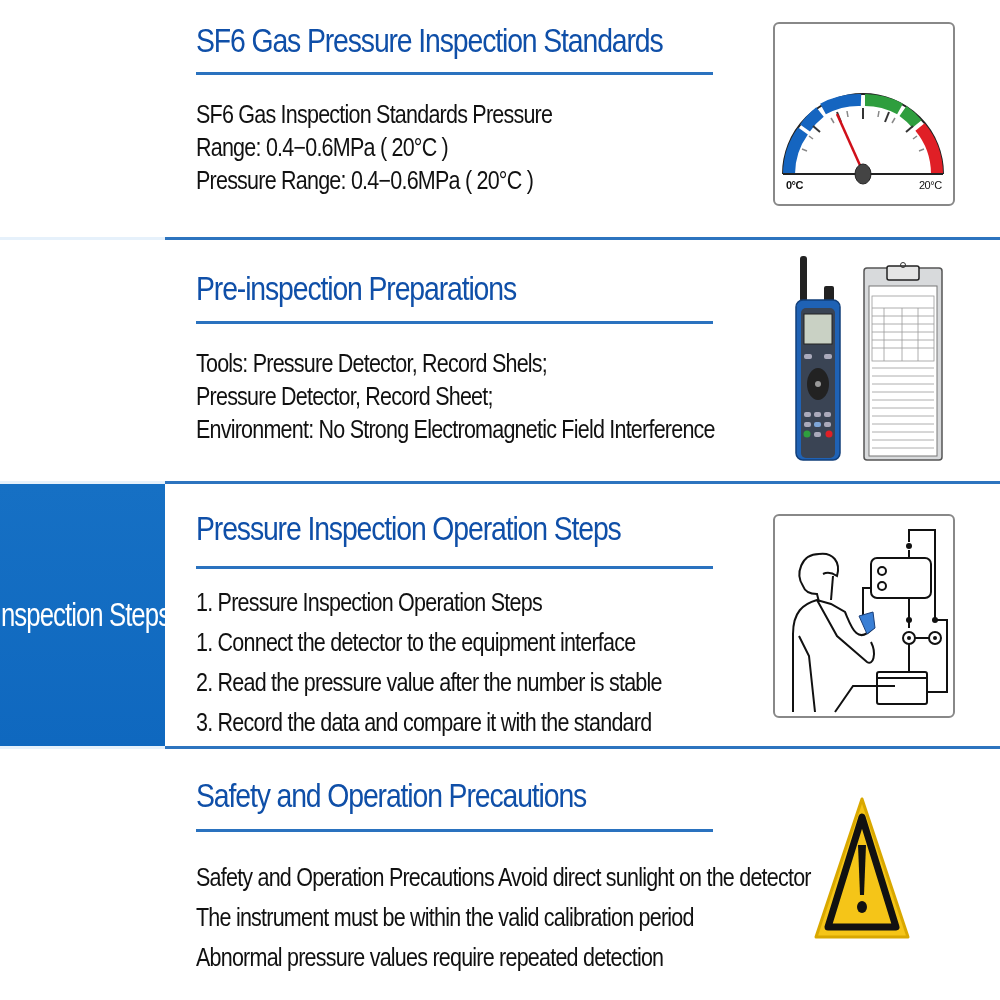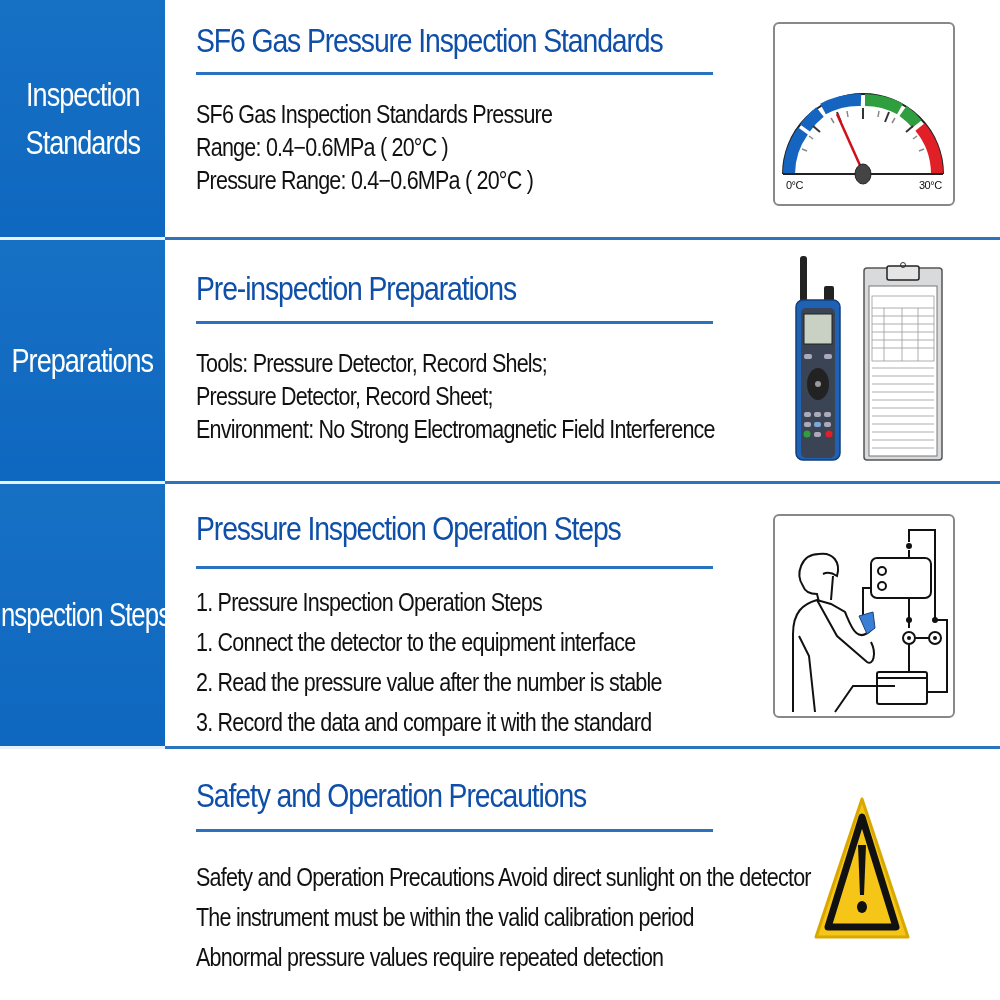--- a/index.html
+++ b/index.html
@@ -38,24 +38,20 @@
   .body-text div { height:var(--lh); line-height:var(--lh); }
   .figure { position:absolute; }
   .frame {
     position:absolute; border:2px solid #888; border-radius:6px; background:#fff;
   }
 </style>
 </head>
 <body>
 
 <div class="row" style="top:0;height:238px;">
-  <div class="side">
-    <div class="side-label">Inspection
-Standards</div>
-  </div>
   <div class="title" style="top:22px;">SF6 Gas Pressure Inspection Standards</div>
   <div class="uline" style="top:72px;"></div>
   <div class="body-text" style="top:98px;--lh:33px;">
     <div>SF6  Gas  Inspection  Standards  Pressure</div>
     <div>Range: 0.4−0.6MPa ( 20°C )</div>
     <div>Pressure Range: 0.4−0.6MPa ( 20°C )</div>
   </div>
 
   <div class="frame" style="left:773px;top:22px;width:178px;height:180px;"></div>
   <svg class="figure" style="left:775px;top:24px;" width="176" height="178" viewBox="0 0 176 178">
@@ -87,33 +83,30 @@
       <line x1="131" y1="108" x2="138" y2="102"></line>
       <line x1="62" y1="88" x2="66" y2="98"></line>
       <line x1="110" y1="98" x2="114" y2="88"></line>
     </g>
 
     <line x1="88" y1="148" x2="62" y2="90" stroke="#d0101a" stroke-width="2.5"></line>
 
     <line x1="8" y1="150" x2="168" y2="150" stroke="#222" stroke-width="2"></line>
     <ellipse cx="88" cy="150" rx="8" ry="10" fill="#444" stroke="#222"></ellipse>
   </svg>
-  <div style="position:absolute;left:786px;top:179px;font-size:11px;color:#111;letter-spacing:-0.5px;">0°C</div>
-  <div style="position:absolute;left:919px;top:179px;font-size:11px;color:#111;letter-spacing:-0.5px;">30°C</div>
+  <div style="position:absolute;left:786px;top:179px;font-size:11px;color:#111;letter-spacing:-0.5px;font-weight:bold;">0°C</div>
+  <div style="position:absolute;left:919px;top:179px;font-size:11px;color:#111;letter-spacing:-0.5px;">20°C</div>
 </div>
 
 <div class="divider" style="top:237px;">
   <div class="d-side"></div>
   <div class="d-main"></div>
 </div>
 
 <div class="row" style="top:240px;height:241px;">
-  <div class="side">
-    <div class="side-label">Preparations</div>
-  </div>
   <div class="title" style="top:30px;">Pre-inspection Preparations</div>
   <div class="uline" style="top:81px;"></div>
   <div class="body-text" style="top:107px;--lh:33px;">
     <div>Tools: Pressure Detector, Record Shels;</div>
     <div>Pressure Detector, Record Sheet;</div>
     <div>Environment: No Strong Electromagnetic Field Interference</div>
   </div>
 
   <svg class="figure" style="left:794px;top:16px;" width="48" height="206" viewBox="0 0 48 206">
     <rect x="6" y="0" width="7" height="46" rx="3" fill="#222"></rect>

